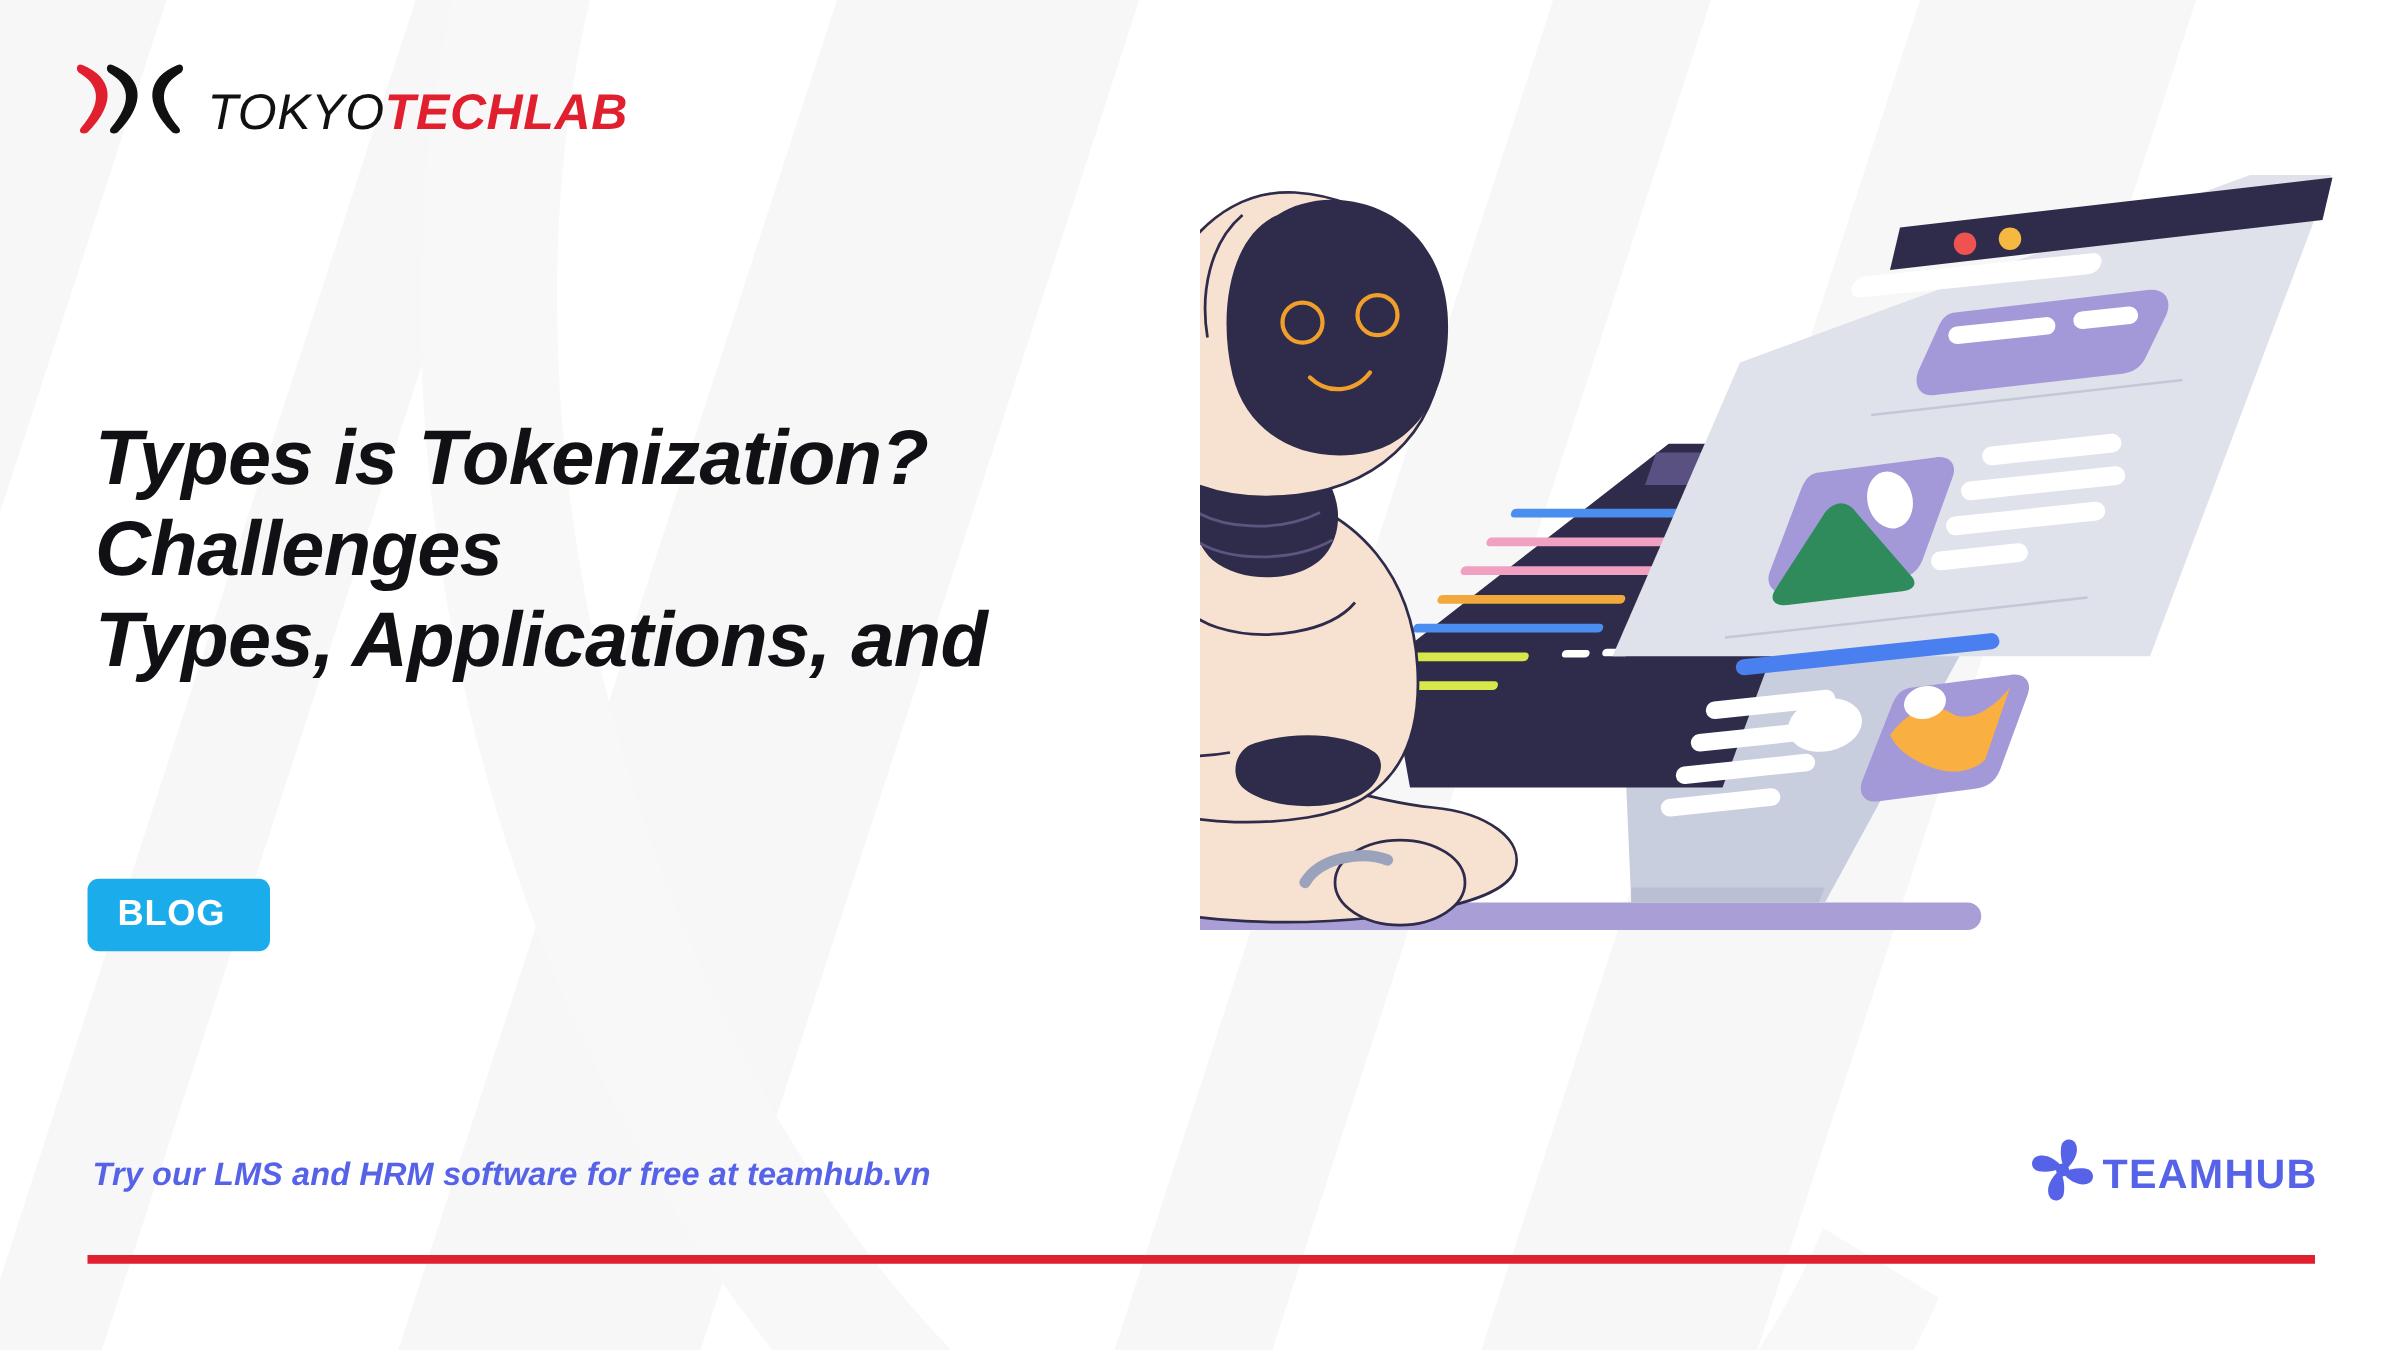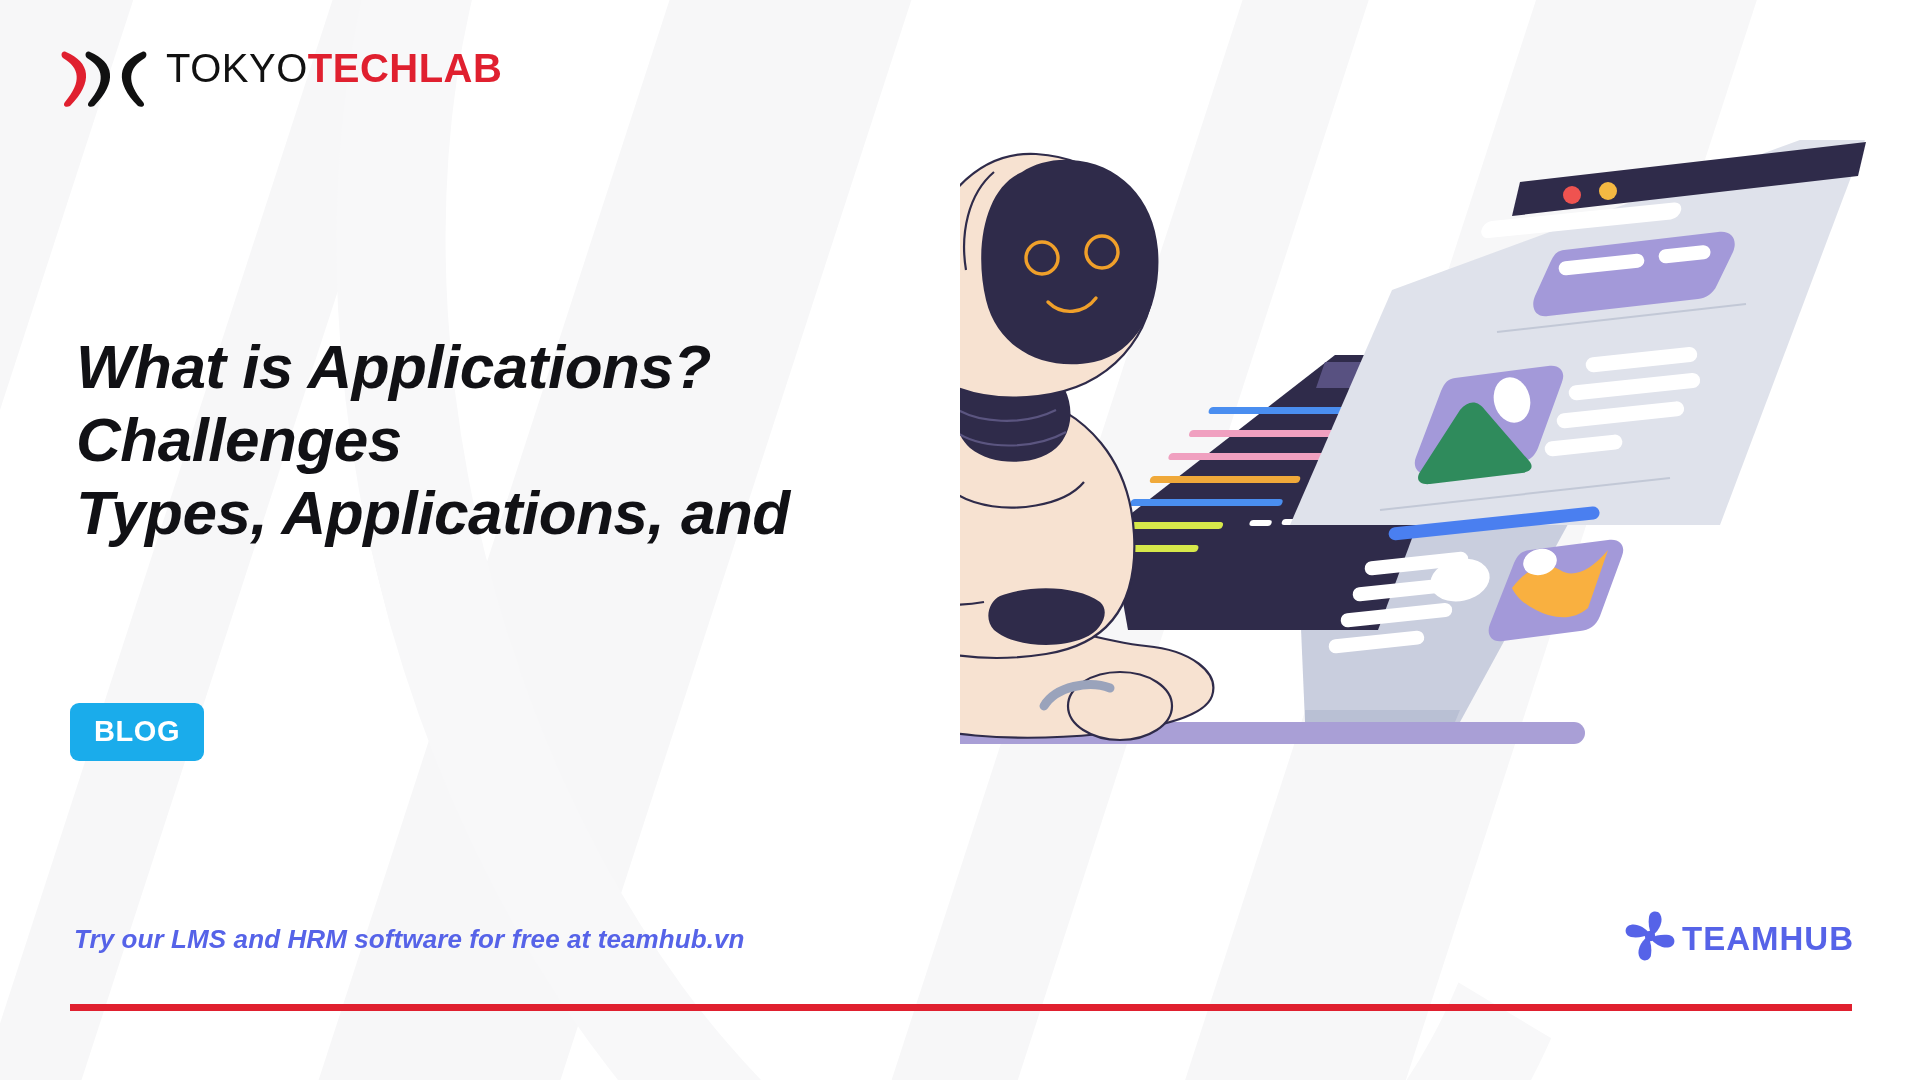--- a/index.html
+++ b/index.html
@@ -33,21 +33,21 @@
     left:360px; top:-520px;
     width:1250px; height:1900px;
     border-radius:50%;
     border:110px solid #f8f8f9;
     border-right-color:transparent;
     border-top-color:transparent;
     transform:rotate(-14deg);
   }
 
   
-  .logo { position:absolute; left:60px; top:48px; display:flex; align-items:flex-start; }
+  .logo { position:absolute; left:60px; top:48px; display:flex; align-items:flex-end;font-style:italic; }
   .logo-mark { position:relative; width:88px; height:62px; margin-right:18px; }
   .logo-mark svg { display:block; }
   .logo-text { font-size:40px; letter-spacing:0.5px; line-height:1; white-space:nowrap; }
   .logo-text .t1 { color:#111111; font-weight:400; }
   .logo-text .t2 { color:#e0202f; font-weight:800; }
 
   
   .headline {
     position:absolute; left:76px; top:330px;
     width:900px;
@@ -58,21 +58,21 @@
   }
   .headline .ln { display:block; }
 
   
   .badge {
     position:absolute; left:70px; top:703px;
     background:#1aaceb;
     color:#ffffff;
     font-size:29px; font-weight:800;
     letter-spacing:0.6px;
-    padding:14px 24px 15px 24px;
+    padding:14px 36px 15px 24px;
     border-radius:9px;
     line-height:1;
   }
 
   
   .tagline {
     position:absolute; left:74px; top:924px;
     font-size:26px; font-weight:700; font-style:italic;
     color:#5663e8;
     letter-spacing:0.1px;
@@ -118,21 +118,21 @@
         <path d="M30 4 C54 14, 58 34, 34 58 C30 60, 26 58, 29 54 C46 34, 44 20, 27 10 C24 7, 26 2, 30 4 Z" fill="#111111"></path>
         <path d="M82 4 C58 14, 54 34, 78 58 C82 60, 86 58, 83 54 C66 34, 68 20, 85 10 C88 7, 86 2, 82 4 Z" fill="#111111"></path>
       </svg>
     </span>
     <span class="logo-text">
       <span class="t1">TOKYO</span><span class="t2">TECHLAB</span>
     </span>
   </div>
 
   <h1 class="headline">
-    <span class="ln">What is Applications?</span>
+    <span class="ln">Types is Tokenization?</span>
     <span class="ln">Challenges</span>
     <span class="ln">Types, Applications, and</span>
   </h1>
 
   <div class="badge">BLOG</div>
 
   <div class="tagline">Try our LMS and HRM software for free at teamhub.vn</div>
 
   <div class="rule"></div>
 

